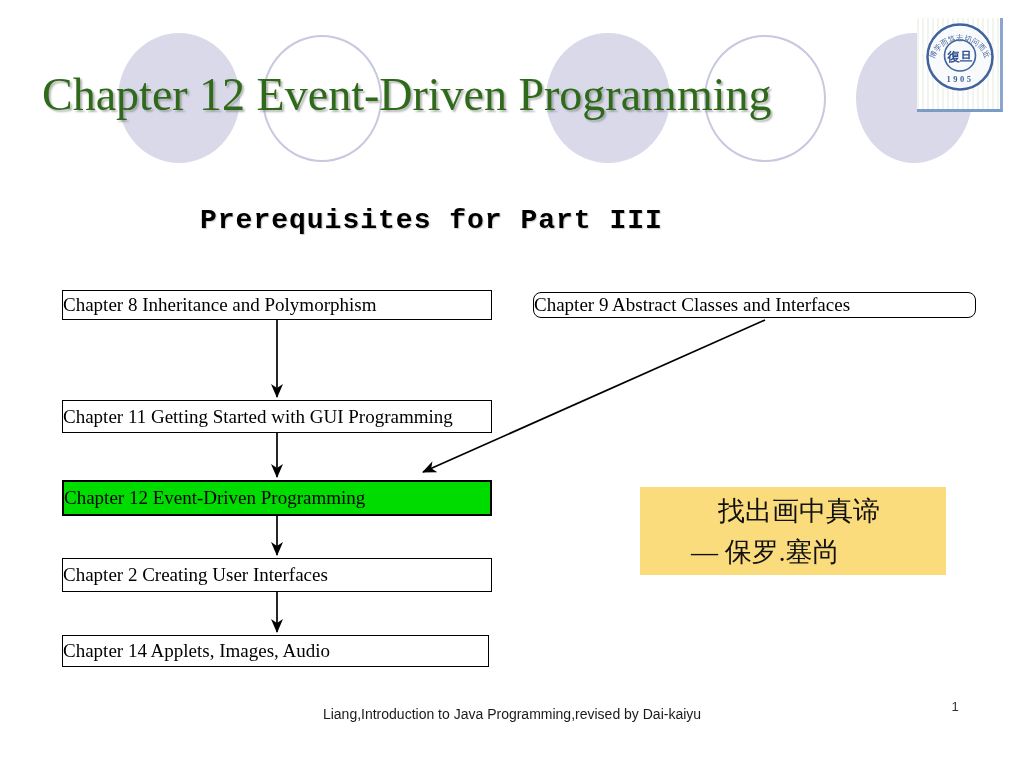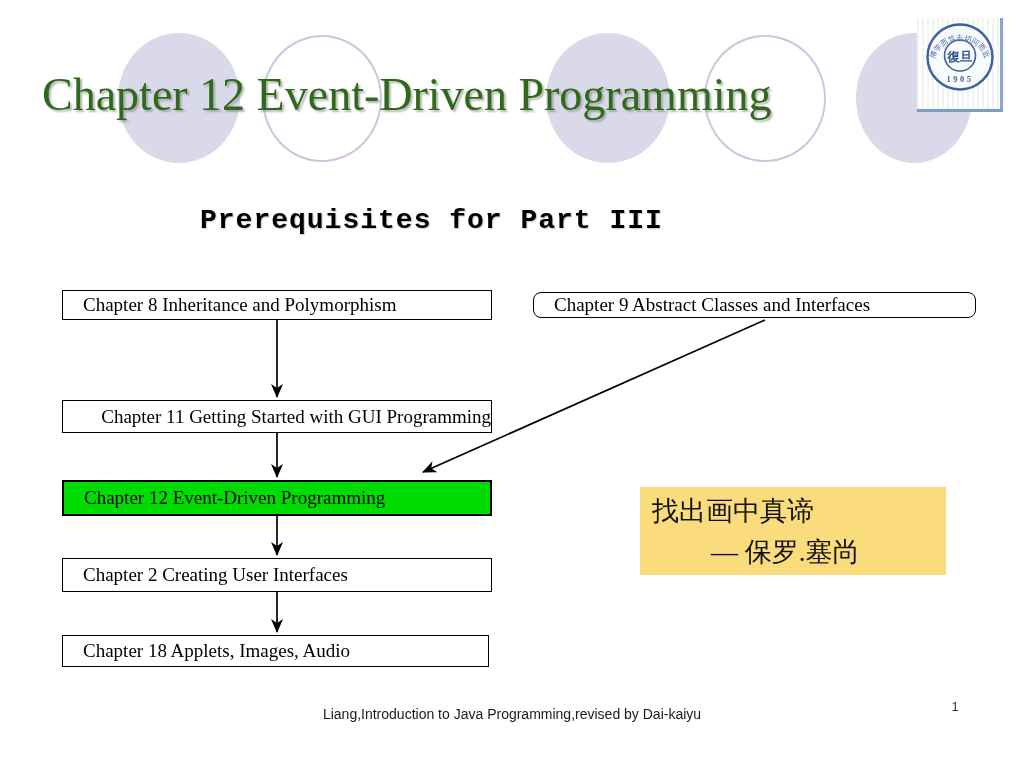--- a/index.html
+++ b/index.html
@@ -35,39 +35,39 @@
   .subtitle {
     position:absolute; left:200px; top:205px; width:592px; text-align:left; z-index:4;
     font-family:"Liberation Mono","DejaVu Sans Mono",monospace; font-weight:bold;
     font-size:28px; color:#000; letter-spacing:1px;
     text-shadow:1px 1px 1px rgba(150,150,150,0.5);
     white-space:nowrap;
   }
   
   .fbox {
     position:absolute; border:1.5px solid #000; background:#fff; z-index:4;
-    display:flex; align-items:center; padding-left:20px;
+    display:flex; align-items:center; padding-left:0;
     font-size:19px; color:#000; white-space:nowrap; overflow:hidden;
     font-family:"Liberation Serif", serif;
   }
   .b1 { left:62px;  top:290px; width:430px; height:30px; }
   .b2 { left:533px; top:292px; width:443px; height:26px;border-radius:8px; }
-  .b3 { left:62px;  top:400px; width:430px; height:33px;justify-content:flex-end; }
+  .b3 { left:62px;  top:400px; width:430px; height:33px; }
   .b4 { left:62px;  top:480px; width:430px; height:36px; border-width:2px; }
   .b5 { left:62px;  top:558px; width:430px; height:34px; }
   .b6 { left:62px;  top:635px; width:427px; height:32px; }
   .arrows { position:absolute; left:0; top:0; z-index:3; pointer-events:none; }
   
   .quote-box {
     position:absolute; left:640px; top:487px; width:306px; height:88px; z-index:4;
     padding:8px 0 0 12px; color:#111;
     font-family:"Liberation Serif", serif;
   }
-  .quote-line1 { font-size:27px; line-height:32px; }
-  .quote-line2 { font-size:27px; line-height:32px; margin-top:9px; margin-left:59px; }
+  .quote-line1 { font-size:27px; line-height:32px;text-align:center; }
+  .quote-line2 { font-size:27px; line-height:32px; margin-top:9px; margin-left:39px; }
   
   .footer {
     position:absolute; left:0; top:706px; width:1024px; text-align:center; z-index:4;
     font-family:"Liberation Sans", sans-serif; font-size:14px; color:#1a1a1a;
   }
   .page-number {
     position:absolute; left:940px; top:699px; width:30px; text-align:center; z-index:4;
     font-family:"Liberation Sans", sans-serif; font-size:13px; color:#333;
   }
 </style>
@@ -121,21 +121,21 @@
   <div class="fbox b3">
     <span>Chapter 11 Getting Started with GUI Programming</span>
   </div>
   <div class="fbox b4" style="background: rgb(0, 220, 0);">
     <span>Chapter 12 Event-Driven Programming</span>
   </div>
   <div class="fbox b5">
     <span>Chapter 2 Creating User Interfaces</span>
   </div>
   <div class="fbox b6">
-    <span>Chapter 18 Applets, Images, Audio</span>
+    <span>Chapter 14 Applets, Images, Audio</span>
   </div>
 
   <div class="quote-box" style="background: rgb(251, 220, 124);">
     <div class="quote-line1">找出画中真谛</div>
     <div class="quote-line2">— 保罗.塞尚</div>
   </div>
 
   <div class="footer">Liang,Introduction to Java Programming,revised by Dai-kaiyu</div>
   <div class="page-number">1</div>
 

